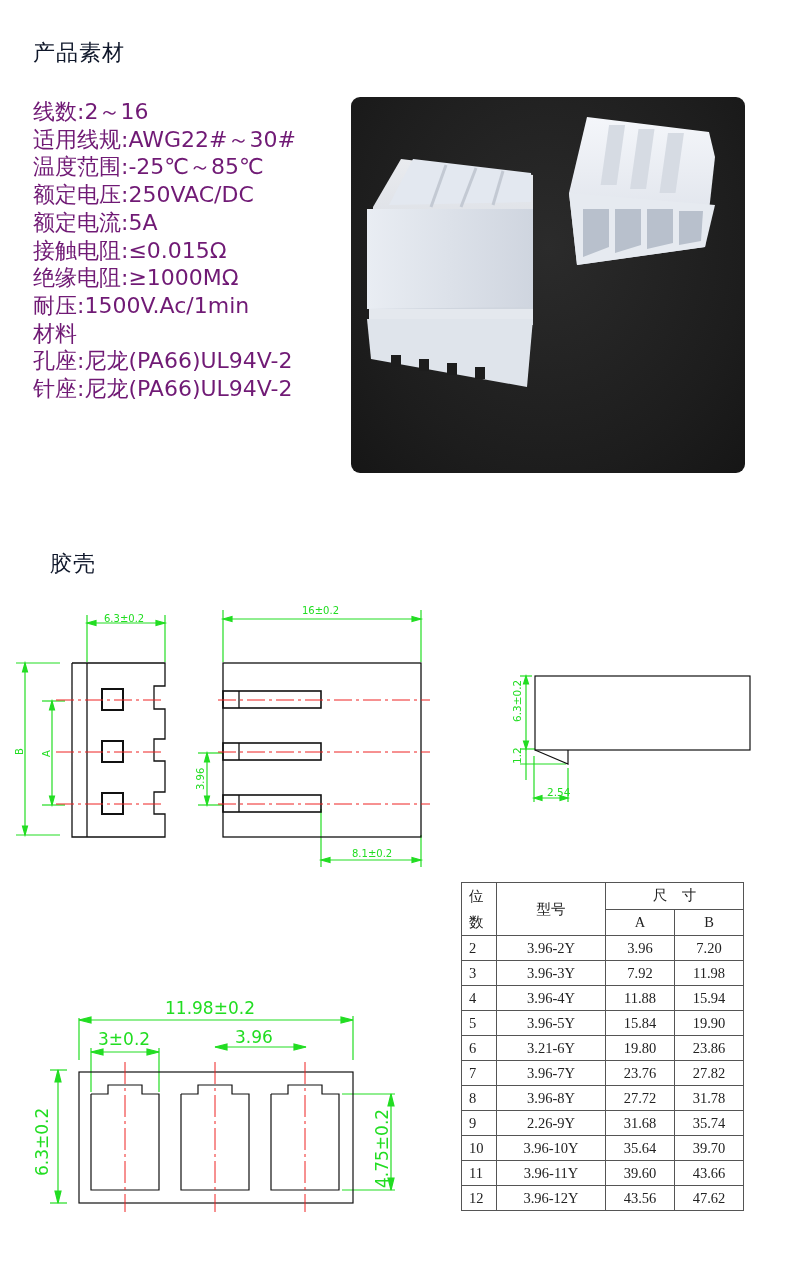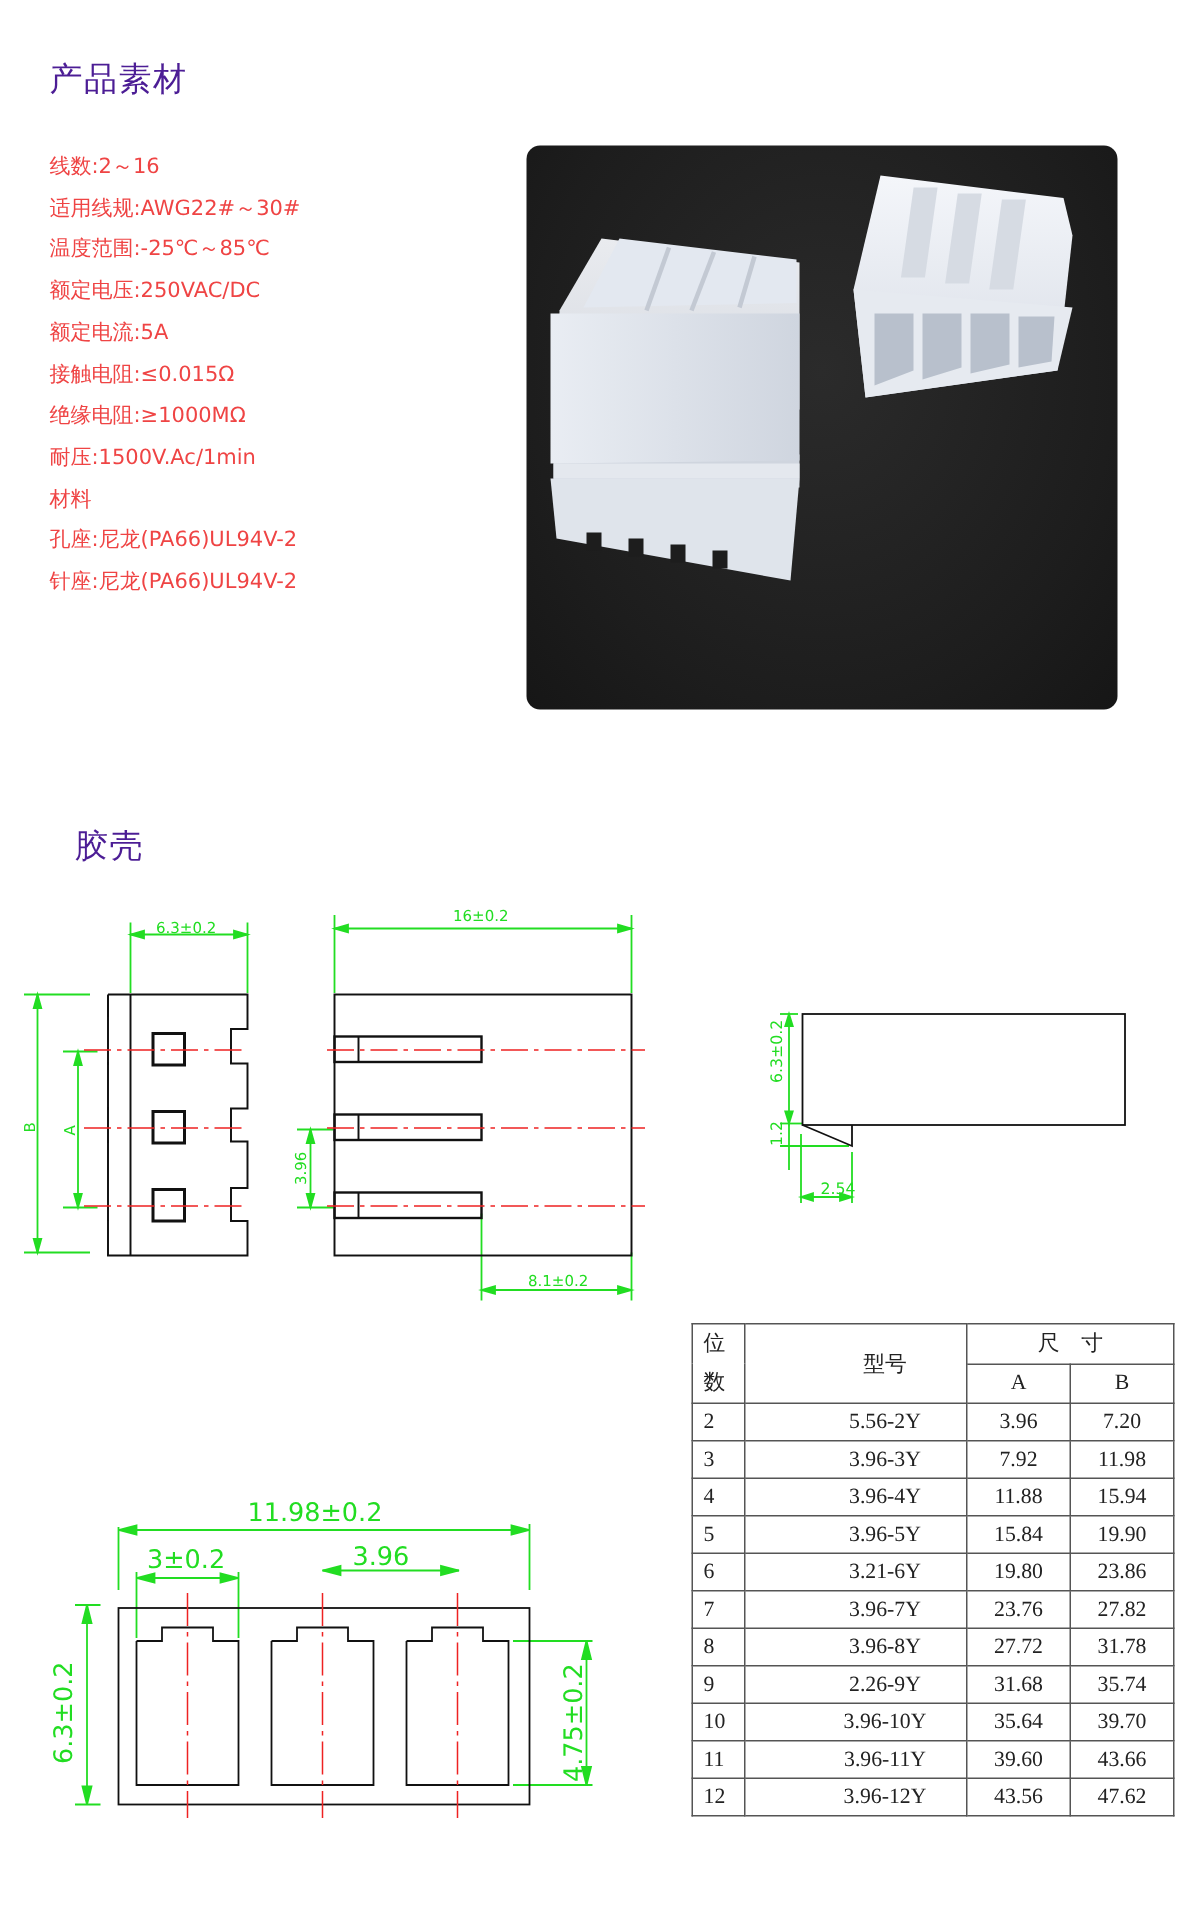--- a/index.html
+++ b/index.html
@@ -1,26 +1,26 @@
 <!DOCTYPE html>
 <html><head>
 <meta charset="utf-8">
 <style>
   html, body { margin:0; padding:0; background:#ffffff; }
   body { width:790px; height:1274px; position:relative; overflow:hidden; font-family:"DejaVu Sans", sans-serif; color:#222; }
   .abs { position:absolute; }
-  .title { font-size:22px; color:#4c1d95; letter-spacing:1px;text-align:center; }
-  .specs { left:33px; top:98px; font-size:14px; line-height:27.7px; color:#ef4444; }
+  .title { font-size:22px; color:#0f172a; letter-spacing:1px;text-align:center; }
+  .specs { left:33px; top:98px; font-size:22px; line-height:27.7px; color:#701a75; }
   .specs div { white-space:nowrap; }
   .photo { left:351px; top:97px; width:394px; height:376px; border-radius:9px; background:radial-gradient(ellipse at 50% 40%, #2b2b2b 0%, #1d1d1d 70%, #161616 100%); overflow:hidden; }
   svg text { font-family:"DejaVu Sans", sans-serif; }
   table.dim { position:absolute; left:461px; top:882px; border-collapse:collapse; font-family:"Liberation Serif", "DejaVu Serif", serif; font-size:14.5px; color:#222; }
   table.dim td { border:1px solid #555; height:24px; padding:0; text-align:center; }
   table.dim td.pos { text-align:left; padding-left:7px; width:27px; }
-  table.dim td.model { width:108px;padding-left:39px; }
+  table.dim td.model { width:108px; }
   table.dim td.a { width:68px; }
   table.dim td.b { width:68px; }
 </style>
 </head>
 <body>
 
 <div class="abs title" style="left:33px; top:38px;">产品素材</div>
 
 <div class="abs specs">
   <div>线数:2～16</div>
@@ -238,21 +238,21 @@
     </td>
     <td class="model" rowspan="2">型号</td>
     <td colspan="2">尺　寸</td>
   </tr>
   <tr>
     <td class="a">A</td>
     <td class="b">B</td>
   </tr>
   <tr>
         <td class="pos">2</td>
-        <td class="model">5.56-2Y</td>
+        <td class="model">3.96-2Y</td>
         <td class="a">3.96</td>
         <td class="b">7.20</td>
       </tr>
   <tr>
         <td class="pos">3</td>
         <td class="model">3.96-3Y</td>
         <td class="a">7.92</td>
         <td class="b">11.98</td>
       </tr>
   <tr>

